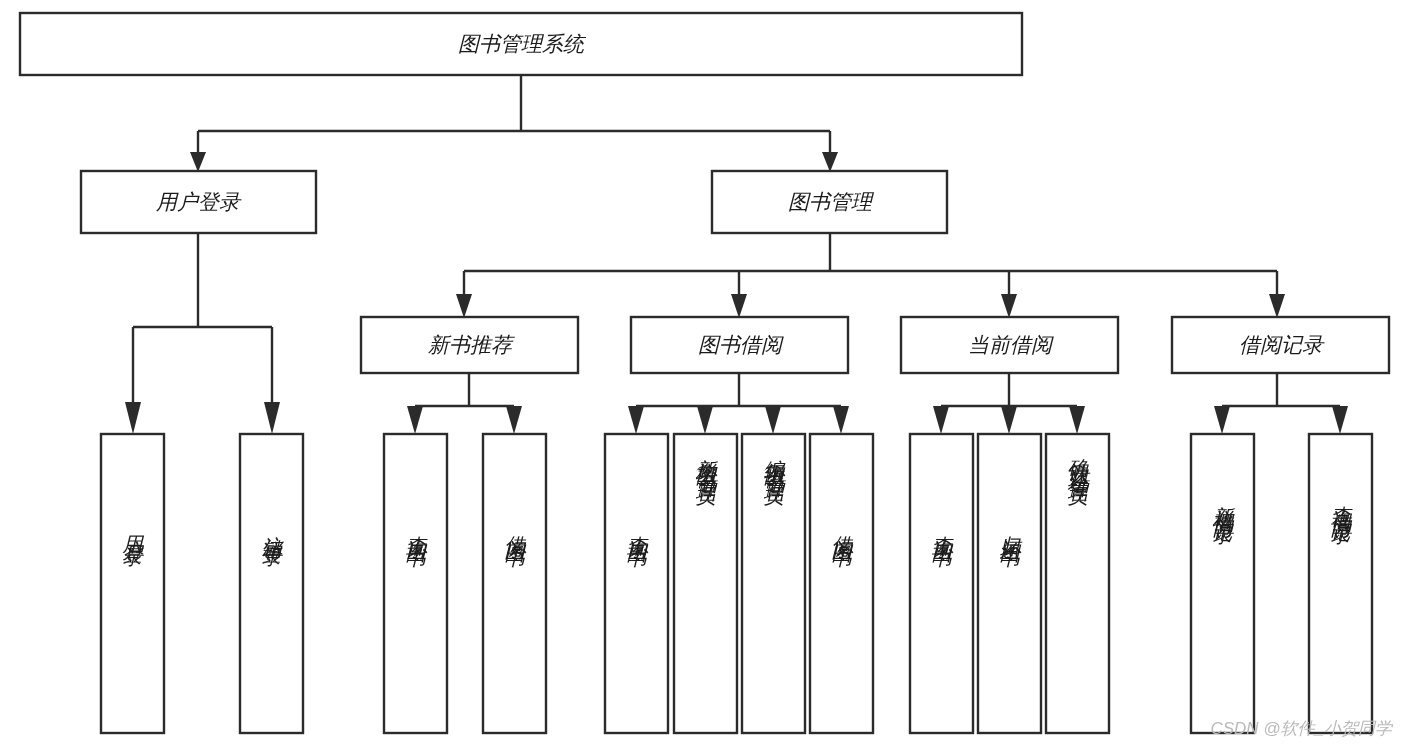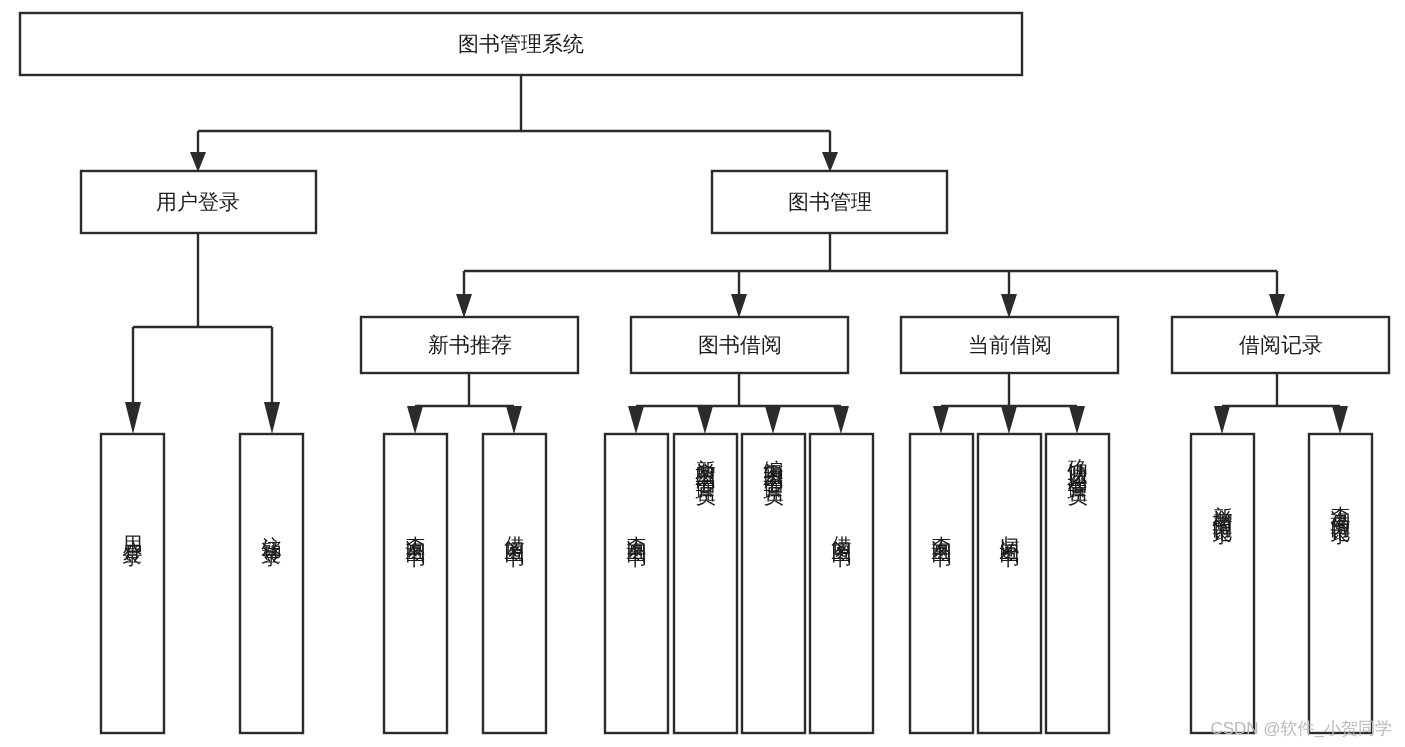--- a/index.html
+++ b/index.html
@@ -11,20 +11,21 @@
     width: 1405px;
     height: 747px;
     font-family: "Liberation Sans", "DejaVu Sans", sans-serif;
     overflow: hidden;
   }
   #diagram-root {
     position: relative;
     width: 1405px;
     height: 747px;
     background: #ffffff;
+    font-style: italic;
   }
   svg#tree-svg {
     position: absolute;
     left: 0;
     top: 0;
     width: 1405px;
     height: 747px;
     display: block;
   }
   .node-box {

